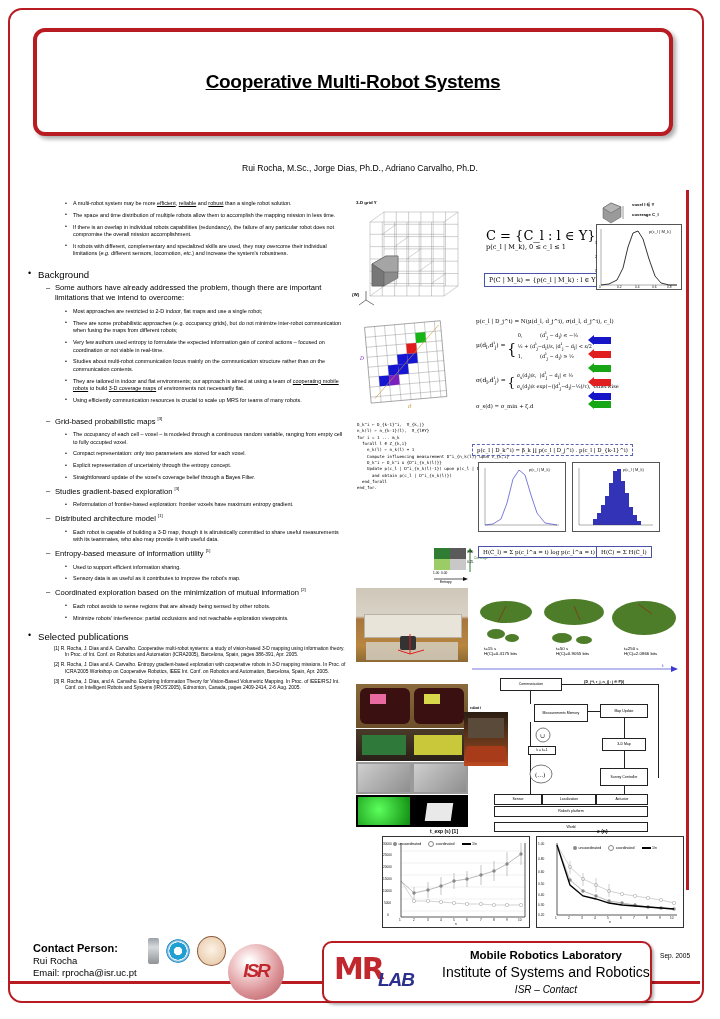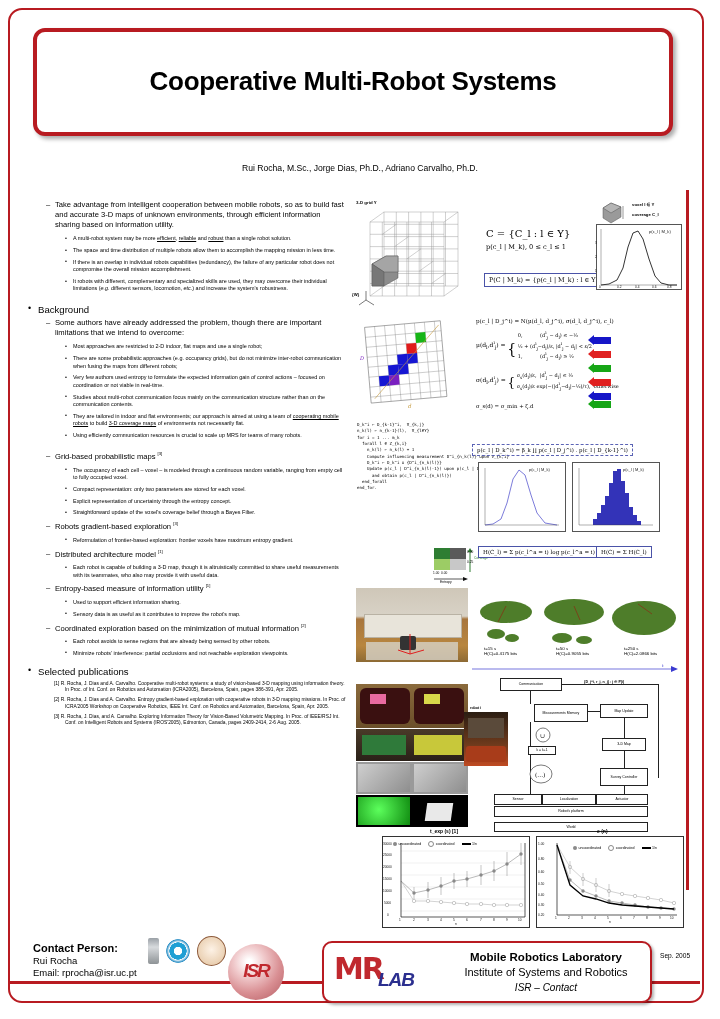--- a/index.html
+++ b/index.html
@@ -7,21 +7,21 @@
        font-family:"Liberation Sans",sans-serif;color:#000;}
 
   .poster-frame{position:absolute;left:8px;top:8px;width:696px;height:995px;
       border:2.5px solid #b81b21;border-radius:14px;box-sizing:border-box;}
 
   
   .title-box{position:absolute;left:33px;top:28px;width:640px;height:108px;
       border:4px solid #b81b21;border-radius:12px;background:#fff;
       box-shadow:3px 3px 4px rgba(0,0,0,.33);box-sizing:border-box;
       display:flex;flex-direction:column;align-items:center;justify-content:center;}
-  .title-main{font-size:26px;font-weight:bold;letter-spacing:-.3px;line-height:1.05;}
+  .title-main{font-size:19px;font-weight:bold;letter-spacing:-.3px;line-height:1.05;text-decoration:underline;}
   .title-sub{font-size:16.5px;font-weight:bold;font-style:italic;margin-top:7px;}
   .authors{position:absolute;left:0;top:163px;width:720px;text-align:center;
       font-size:8.6px;}
 
   
   .left-col{position:absolute;left:28px;top:200px;width:318px;}
   .lvl1{font-size:9.6px;margin:0 0 3px 0;padding-left:10px;position:relative;}
   .lvl1:before{content:"•";position:absolute;left:0;top:-1px;font-size:9px;}
   .lvl2{font-size:7.6px;margin:0 0 5px 0;padding-left:27px;position:relative;
         line-height:1.33;}
@@ -54,21 +54,21 @@
       border:2.5px solid #b81b21;border-radius:10px;background:#fff;
       box-shadow:2px 2px 3px rgba(0,0,0,.3);box-sizing:border-box;
       display:flex;align-items:center;}
   .mrlab{width:112px;position:relative;height:46px;margin-left:6px;}
   .mr-txt{position:absolute;left:4px;top:2px;font-size:30px;font-weight:bold;
       color:#c0282e;letter-spacing:-2px;font-family:"DejaVu Sans",sans-serif;}
   .lab-txt{position:absolute;left:48px;top:20px;font-size:19px;font-weight:bold;
       color:#2b2f8f;font-style:italic;letter-spacing:-1px;}
   .foot-txt{flex:1;text-align:center;line-height:1.42;}
   .foot-1{font-size:11.5px;font-weight:bold;}
-  .foot-2{font-size:11px;}
+  .foot-2{font-size:14px;}
   .foot-3{font-size:10px;font-style:italic;}
   .date-stamp{position:absolute;left:660px;top:952px;font-size:6.6px;}
   .isr-globe{position:absolute;left:228px;top:944px;width:56px;height:56px;border-radius:50%;
       background:radial-gradient(circle at 38% 32%,#fff 5%,#f0c9cb 30%,#d98f93 60%,#b35a60 100%);
       overflow:hidden;}
   .isr-globe:after{content:"ISR";position:absolute;left:0;top:16px;width:100%;text-align:center;
       font-size:19px;font-weight:bold;color:#c0282e;font-style:italic;letter-spacing:-2px;}
   .red-rule{position:absolute;left:10px;top:981px;width:690px;height:2.5px;background:#b81b21;}
   .divider-v{position:absolute;left:686px;top:190px;width:2.5px;height:700px;background:#b81b21;}
 
@@ -117,21 +117,20 @@
 
 <div class="poster-frame"></div>
 
 <div class="title-box">
   <div class="title-main">Cooperative Multi-Robot Systems</div>
 </div>
 <div class="authors">Rui Rocha, M.Sc., Jorge Dias, Ph.D., Adriano Carvalho, Ph.D.</div>
 
 <div class="left-col">
 
-  <p class="lvl2">Take advantage from intelligent cooperation between mobile robots, so as to build fast and accurate 3-D maps of unknown environments, through efficient information sharing based on information utility.</p>
   <p class="lvl3">A multi-robot system may be more <u class="ul">efficient</u>, <u class="ul">reliable</u> and <u class="ul">robust</u> than a single robot solution.</p>
   <p class="lvl3">The space and time distribution of multiple robots allow them to accomplish the mapping mission in less time.</p>
   <p class="lvl3">If there is an overlap in individual robots capabilities (redundancy), the failure of any particular robot does not compromise the overall mission accomplishment.</p>
   <p class="lvl3">It robots with different, complementary and specialized  skills are used, they may overcome their individual limitations (<i>e.g.</i> different sensors, locomotion, <i>etc.</i>) and increase the system's robustness.</p>
 
   <div class="sec-gap"></div>
   <p class="lvl1">Background</p>
   <p class="lvl2">Some authors have already addressed the problem, though there are important limitations that we intend to overcome:</p>
   <p class="lvl3">Most approaches are restricted to 2-D indoor, flat maps and use a single robot;</p>
   <p class="lvl3">There are some probabilistic approaches (e.g. occupancy grids), but do not minimize inter-robot communication when fusing the maps from different robots;</p>
@@ -141,21 +140,21 @@
   <p class="lvl3">Using efficiently communication resources is crucial to scale up MRS for teams of many robots.</p>
 
   <div class="sec-gap"></div>
 
   <p class="lvl2"><span>Grid-based probabilistic maps</span> <sup>[3]</sup></p>
   <p class="lvl3">The occupancy of each cell – voxel – is modeled through a continuous random variable, ranging from empty cell to fully occupied voxel.</p>
   <p class="lvl3">Compact representation: only two parameters are stored for each voxel.</p>
   <p class="lvl3">Explicit representation of uncertainty through the entropy concept.</p>
   <p class="lvl3">Straightforward update of the voxel's coverage belief through a Bayes Filter.</p>
 
-  <p class="lvl2"><span>Robots gradient-based exploration</span> <sup>[3]</sup></p>
+  <p class="lvl2"><span>Studies gradient-based exploration</span> <sup>[3]</sup></p>
   <p class="lvl3">Reformulation of frontier-based exploration: frontier voxels have maximum entropy gradient.</p>
 
   <p class="lvl2"><span>Distributed architecture model</span> <sup>[1]</sup></p>
   <p class="lvl3">Each robot is capable of building a 3-D map, though it is altruistically committed to share useful measurements with its teammates, who also may provide it with useful data.</p>
 
   <p class="lvl2"><span>Entropy-based measure of information utility</span> <sup>[1]</sup></p>
   <p class="lvl3">Used to support efficient information sharing.</p>
   <p class="lvl3">Sensory data is as useful as it contributes to improve the robot's map.</p>
 
   <p class="lvl2"><span>Coordinated exploration based on the minimization of mutual information</span> <sup>[2]</sup></p>
@@ -243,21 +242,21 @@
     <polygon points="16,56 16,78 28,78 28,64" fill="#777" stroke="#555" stroke-width=".5"></polygon>
   </g>
   <g stroke="#222" stroke-width=".6" fill="none">
     <line x1="10" y1="92" x2="10" y2="83"></line>
       <line x1="10" y1="92" x2="18" y2="97"></line>
     <line x1="10" y1="92" x2="3" y2="97"></line>
   </g>
 </svg>
 <div style="position:absolute;left:352px;top:292px;font-size:4.2px;font-weight:bold;">{W}</div>
 
-<div class="mathtxt" style="position:absolute;left:486px;top:228px;font-size:10px;">C = {C_l : l ∈ Y}</div>
+<div class="mathtxt" style="position:absolute;left:486px;top:228px;font-size:13px;">C = {C_l : l ∈ Y}</div>
 <div class="mathtxt" style="position:absolute;left:486px;top:243px;font-size:6.6px;">p(c_l | M_k),  0 ≤ c_l ≤ 1</div>
 <div style="position:absolute;left:484px;top:268px;">
   <span class="eqbox" style="font-size:6.4px;">P(C | M_k) = {p(c_l | M_k) : l ∈ Y}</span>
 </div>
 
 <svg style="position:absolute;left:597px;top:200px;" width="30" height="26">
   <polygon points="6,8 14,3 24,7 24,17 14,23 6,18" fill="#9a9a9a" stroke="#555" stroke-width=".5"></polygon>
   <polygon points="6,8 14,13 24,7 14,3" fill="#b5b5b5" stroke="#555" stroke-width=".5"></polygon>
   <line x1="26" y1="6" x2="26" y2="19" stroke="#333" stroke-width=".5"></line>
 </svg>

